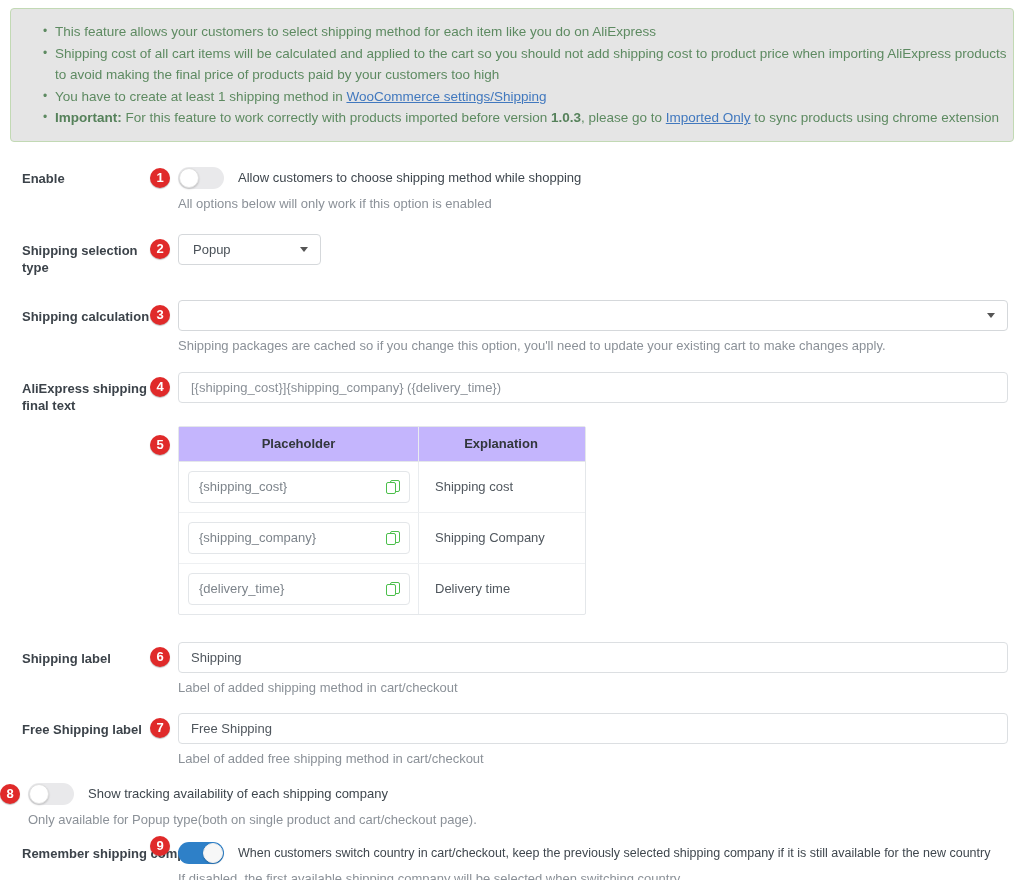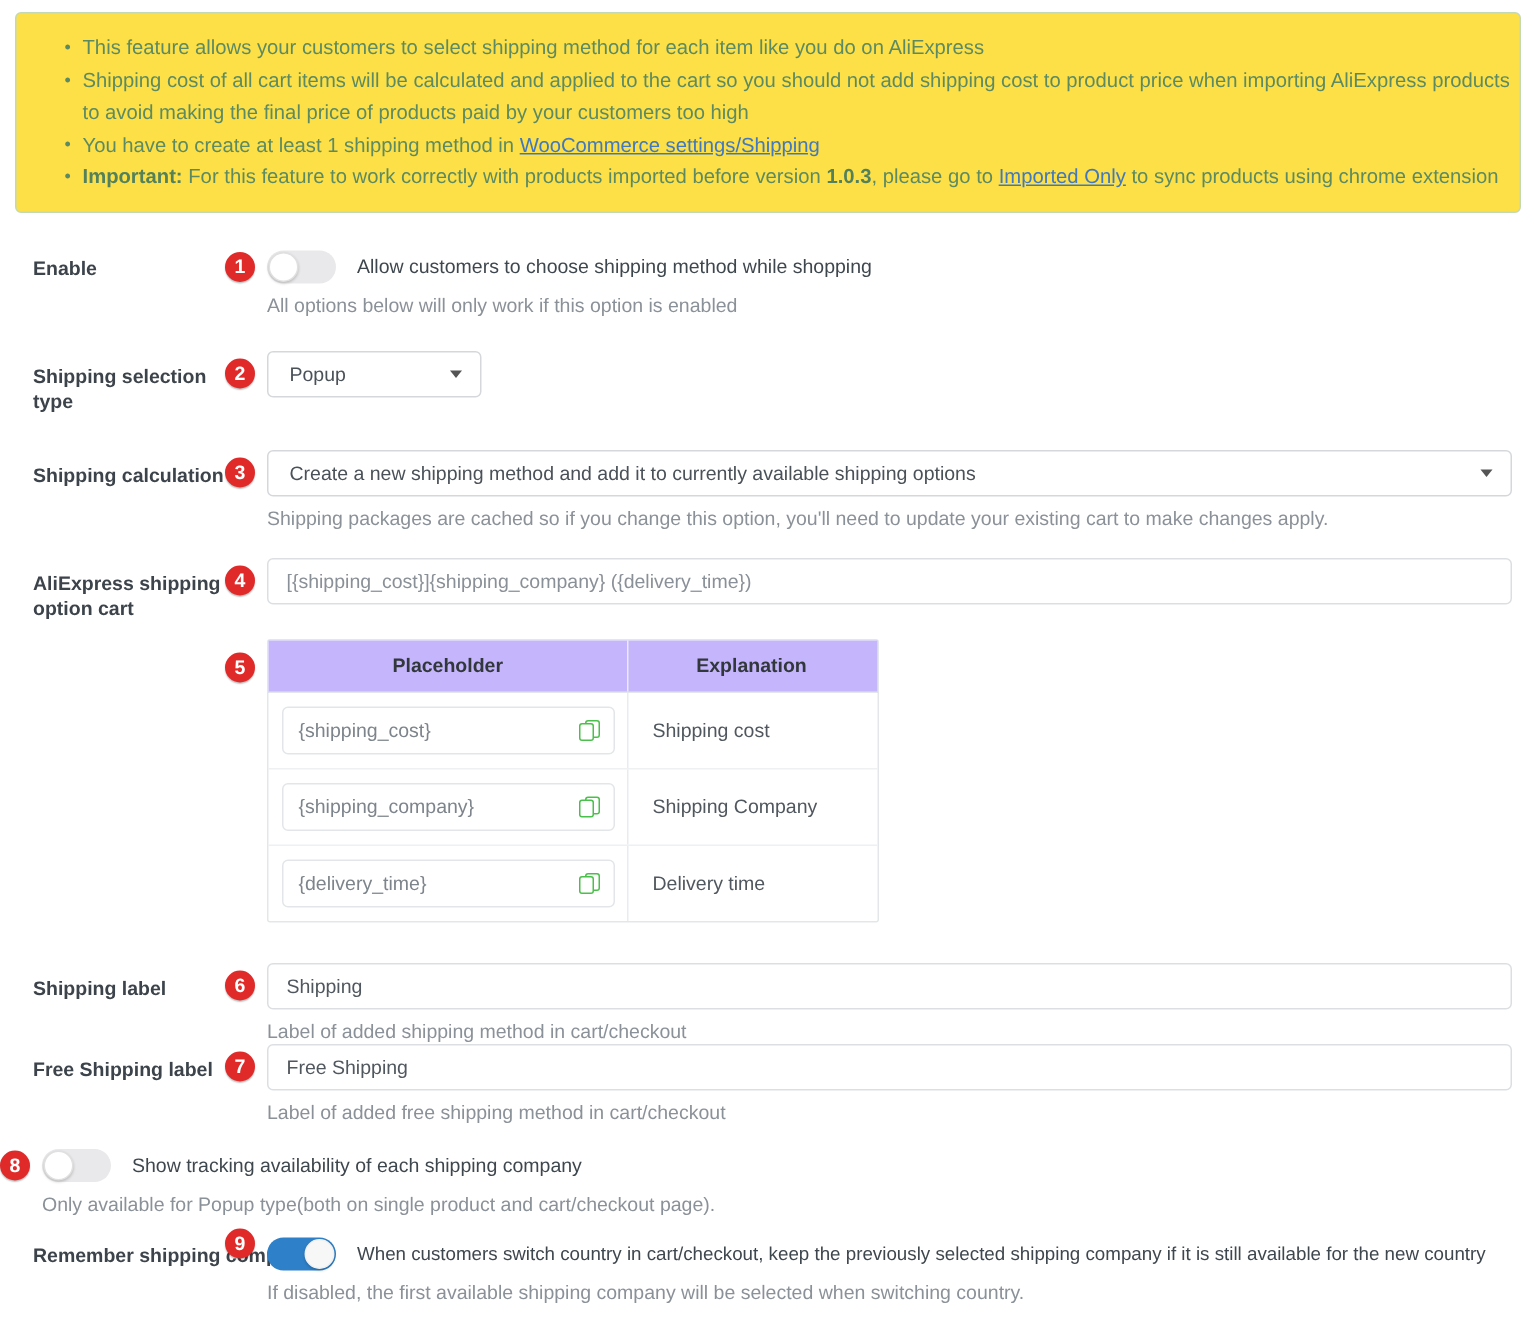--- a/index.html
+++ b/index.html
@@ -3,21 +3,21 @@
 <meta charset="utf-8">
 <style>
   html,body{margin:0;padding:0;background:#fff;}
   body{width:1024px;height:880px;overflow:hidden;
        font-family:"Liberation Sans","DejaVu Sans",sans-serif;
        font-size:13px;color:#3c434a;-webkit-font-smoothing:antialiased;}
   .page{position:relative;width:1024px;height:880px;}
 
   
   .info-box{margin:8px 10px 0 10px;border:1px solid #c2d9b4;border-radius:4px;
-            background:#fde047;padding:12px 3px 12px 14px;}
+            background:#e5e5e5;padding:12px 3px 12px 14px;}
   .info-box ul{margin:0;padding:0 0 0 18px;list-style:none;}
   .info-box li{position:relative;color:#5d8a61;font-size:13.5px;line-height:21.5px;padding-left:12px;}
   .info-box li::before{content:"•";position:absolute;left:0;top:0;color:#5d8a61;font-size:12px;}
   .info-box a{color:#4178be;text-decoration:underline;cursor:pointer;}
   .info-box b{font-weight:700;color:#55815a;}
 
   
   .row{display:flex;margin-right:0;}
   .row-label{width:150px;padding-left:22px;box-sizing:border-box;font-weight:700;
              color:#3c434a;line-height:17px;flex:none;}
@@ -77,21 +77,21 @@
   .ph-box .ph-text{flex:1;}
   .copy-svg{width:16px;height:16px;flex:none;}
 
   
   #row-enable{margin-top:25px;}
   #row-selection-type{margin-top:23px;}
   #row-calculation{margin-top:24px;}
   #row-option-text{margin-top:19px;}
   #row-placeholders{margin-top:12px;}
   #row-shipping-label{margin-top:27px;}
-  #row-free-shipping-label{margin-top:1px;}
+  #row-free-shipping-label{margin-top:18px;}
   #row-tracking{margin-top:17px;}
   #row-remember{margin-top:15px;}
 </style>
 </head>
 <body>
 
 <div class="page">
 
   <div class="info-box">
     <ul>
@@ -136,30 +136,29 @@
       </div>
     </div>
   </div>
 
   <div class="row" id="row-calculation">
     <div class="row-label pt-box">Shipping calculation</div>
     <div class="row-content">
       <div class="row-main">
         <span class="num">3</span>
         <div class="select lg">
-          <span class="select-value">Create a new shipping method and add it to currently available shipping options</span>
           <span class="caret"></span>
         </div>
       </div>
       <div class="help">Shipping packages are cached so if you change this option, you'll need to update your existing cart to make changes apply.</div>
     </div>
   </div>
 
   <div class="row" id="row-option-text">
-    <div class="row-label pt-box">AliExpress shipping option cart</div>
+    <div class="row-label pt-box">AliExpress shipping final text</div>
     <div class="row-content">
       <div class="row-main">
         <span class="num">4</span>
         <input type="text" class="text-input muted" value="[{shipping_cost}]{shipping_company} ({delivery_time})" style="">
       </div>
     </div>
   </div>
 
   <div class="row" id="row-placeholders">
     <div class="row-label"></div>

